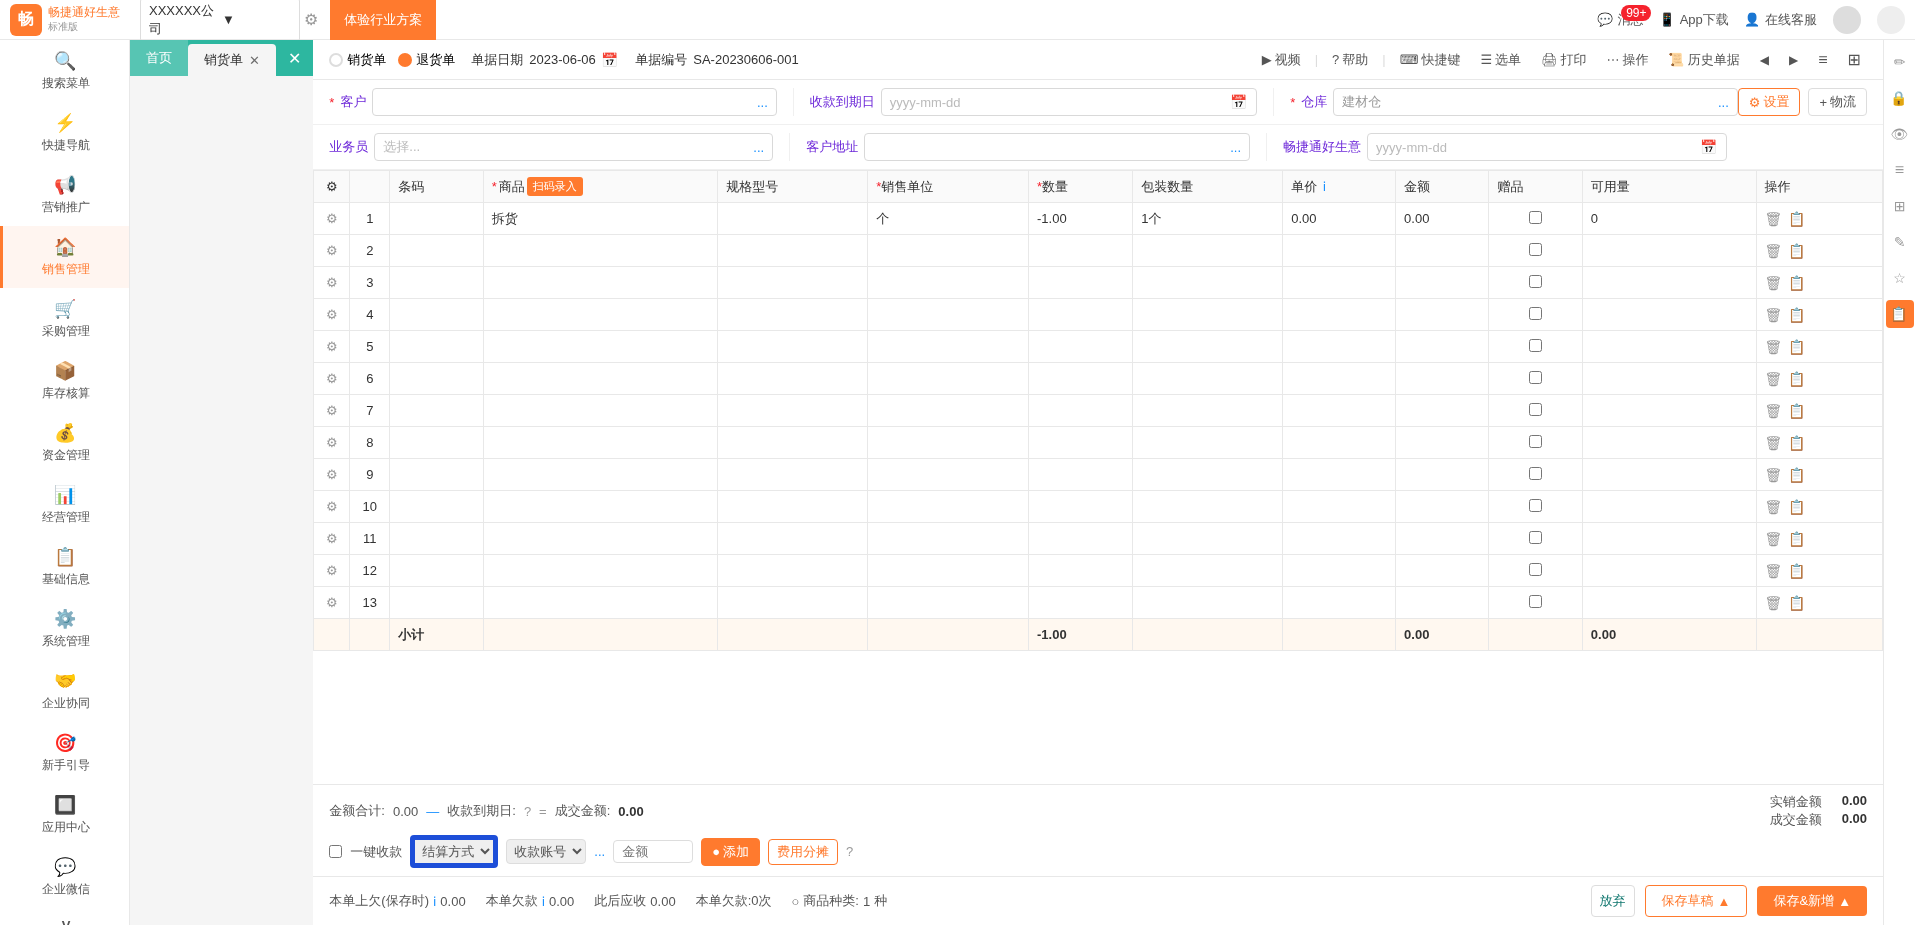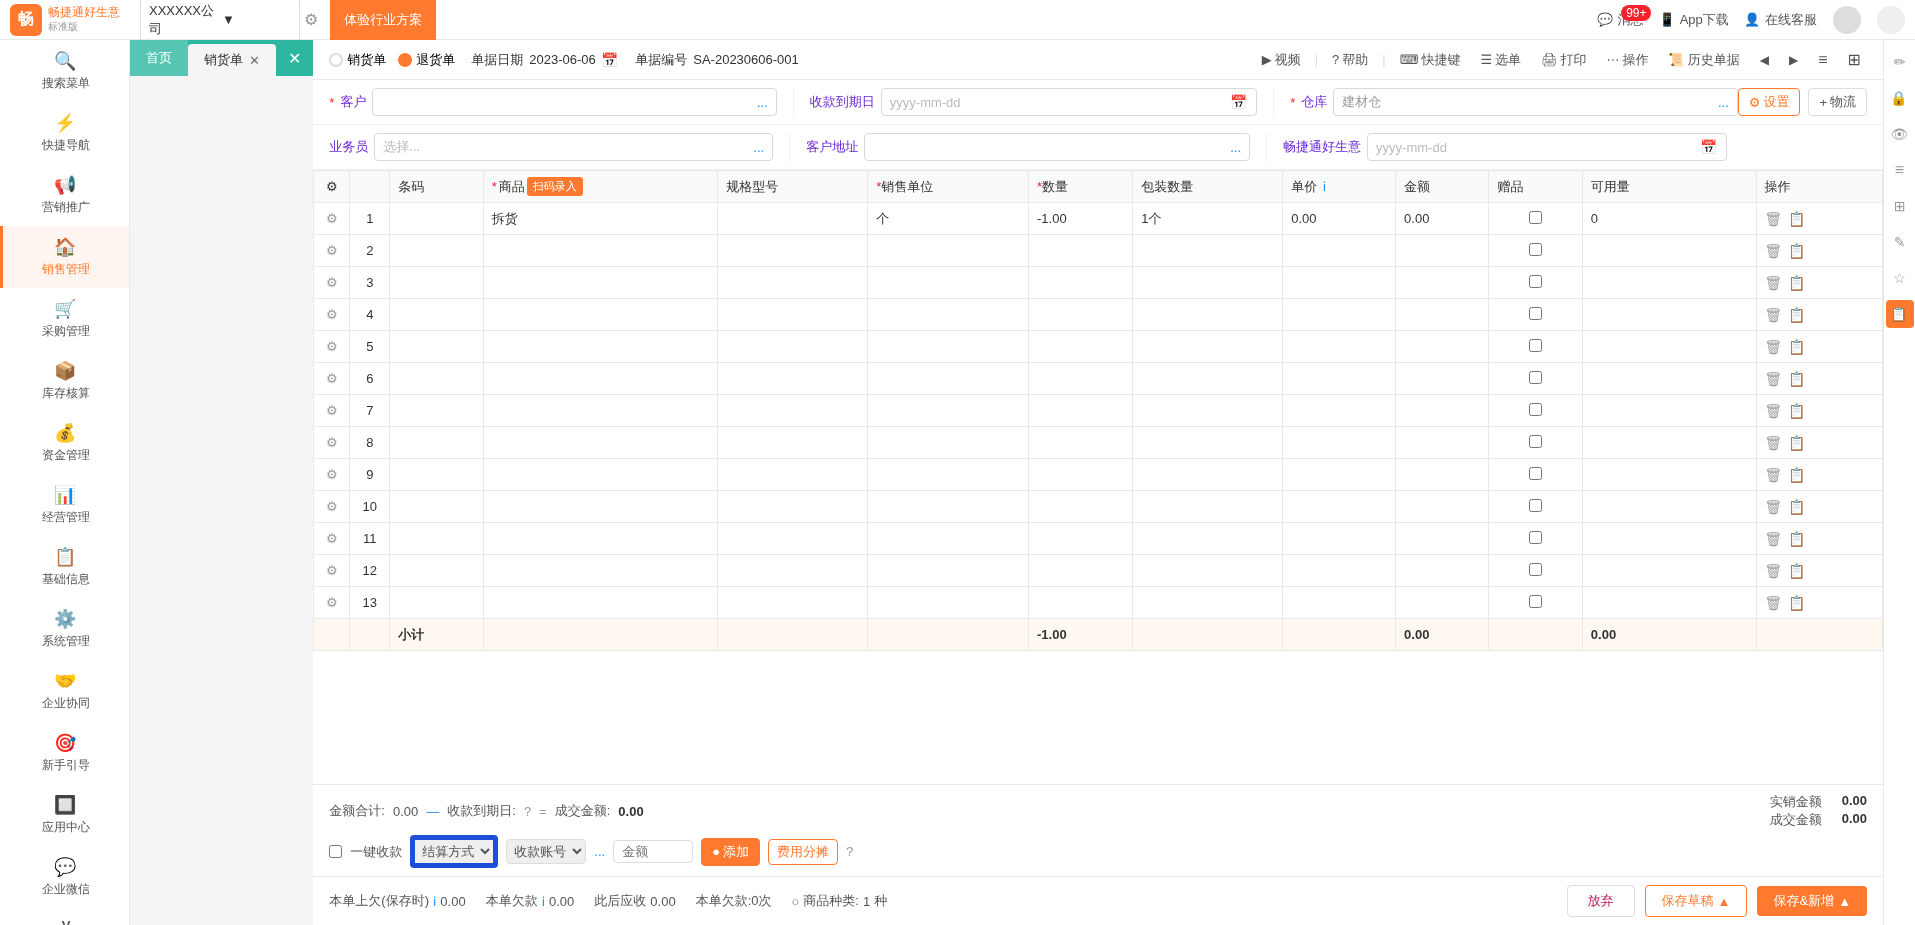--- a/index.html
+++ b/index.html
@@ -87,21 +87,21 @@
     .footer-amount { color: #333; font-weight: bold; }
     .expense-btn { background: #fff; border: 1px solid #ff7a2e; color: #ff7a2e; border-radius: 4px; padding: 3px 8px; cursor: pointer; }
     .help-icon { color: #999; cursor: pointer; }
 
     
     .bottom-bar { background: #fff; border-top: 1px solid #e8e8e8; padding: 8px 16px; display: flex; align-items: center; gap: 16px; flex-shrink: 0; color: #555; }
     .bottom-stats { display: flex; align-items: center; gap: 20px; flex: 1; }
     .stat-item { display: flex; align-items: center; gap: 4px; }
     .stat-info-icon { color: #1890ff; cursor: pointer; }
     .bottom-actions { display: flex; align-items: center; gap: 10px; }
-    .discard-btn { border: 1px solid #ddd; background: #fff; color: #be185d; border-radius: 4px; padding: 6px 20px; cursor: pointer; }
+    .discard-btn { border: 1px solid #ddd; background: #fff; color: #0f766e; border-radius: 4px; padding: 6px 8px; cursor: pointer; }
     .draft-btn { border: 1px solid #ff7a2e; background: #fff; color: #ff7a2e; border-radius: 4px; padding: 6px 16px; cursor: pointer; display: flex; align-items: center; gap: 4px; }
     .save-new-btn { background: #ff7a2e; color: #fff; border: none; border-radius: 4px; padding: 6px 16px; cursor: pointer; display: flex; align-items: center; gap: 4px; }
 
     
     .right-sidebar { width: 32px; background: #fff; border-left: 1px solid #e8e8e8; display: flex; flex-direction: column; align-items: center; padding: 8px 0; gap: 8px; flex-shrink: 0; }
     .right-icon { width: 28px; height: 28px; display: flex; align-items: center; justify-content: center; color: #999; cursor: pointer; border-radius: 4px; font-size: 14px; }
     .right-icon.active-orange { background: #ff7a2e; color: #fff; }
     .summary-row { display: flex; justify-content: space-between; gap: 20px; color: #555; }
     .summary-value { color: #333; font-weight: bold; }
     input[type="checkbox"] { cursor: pointer; }

